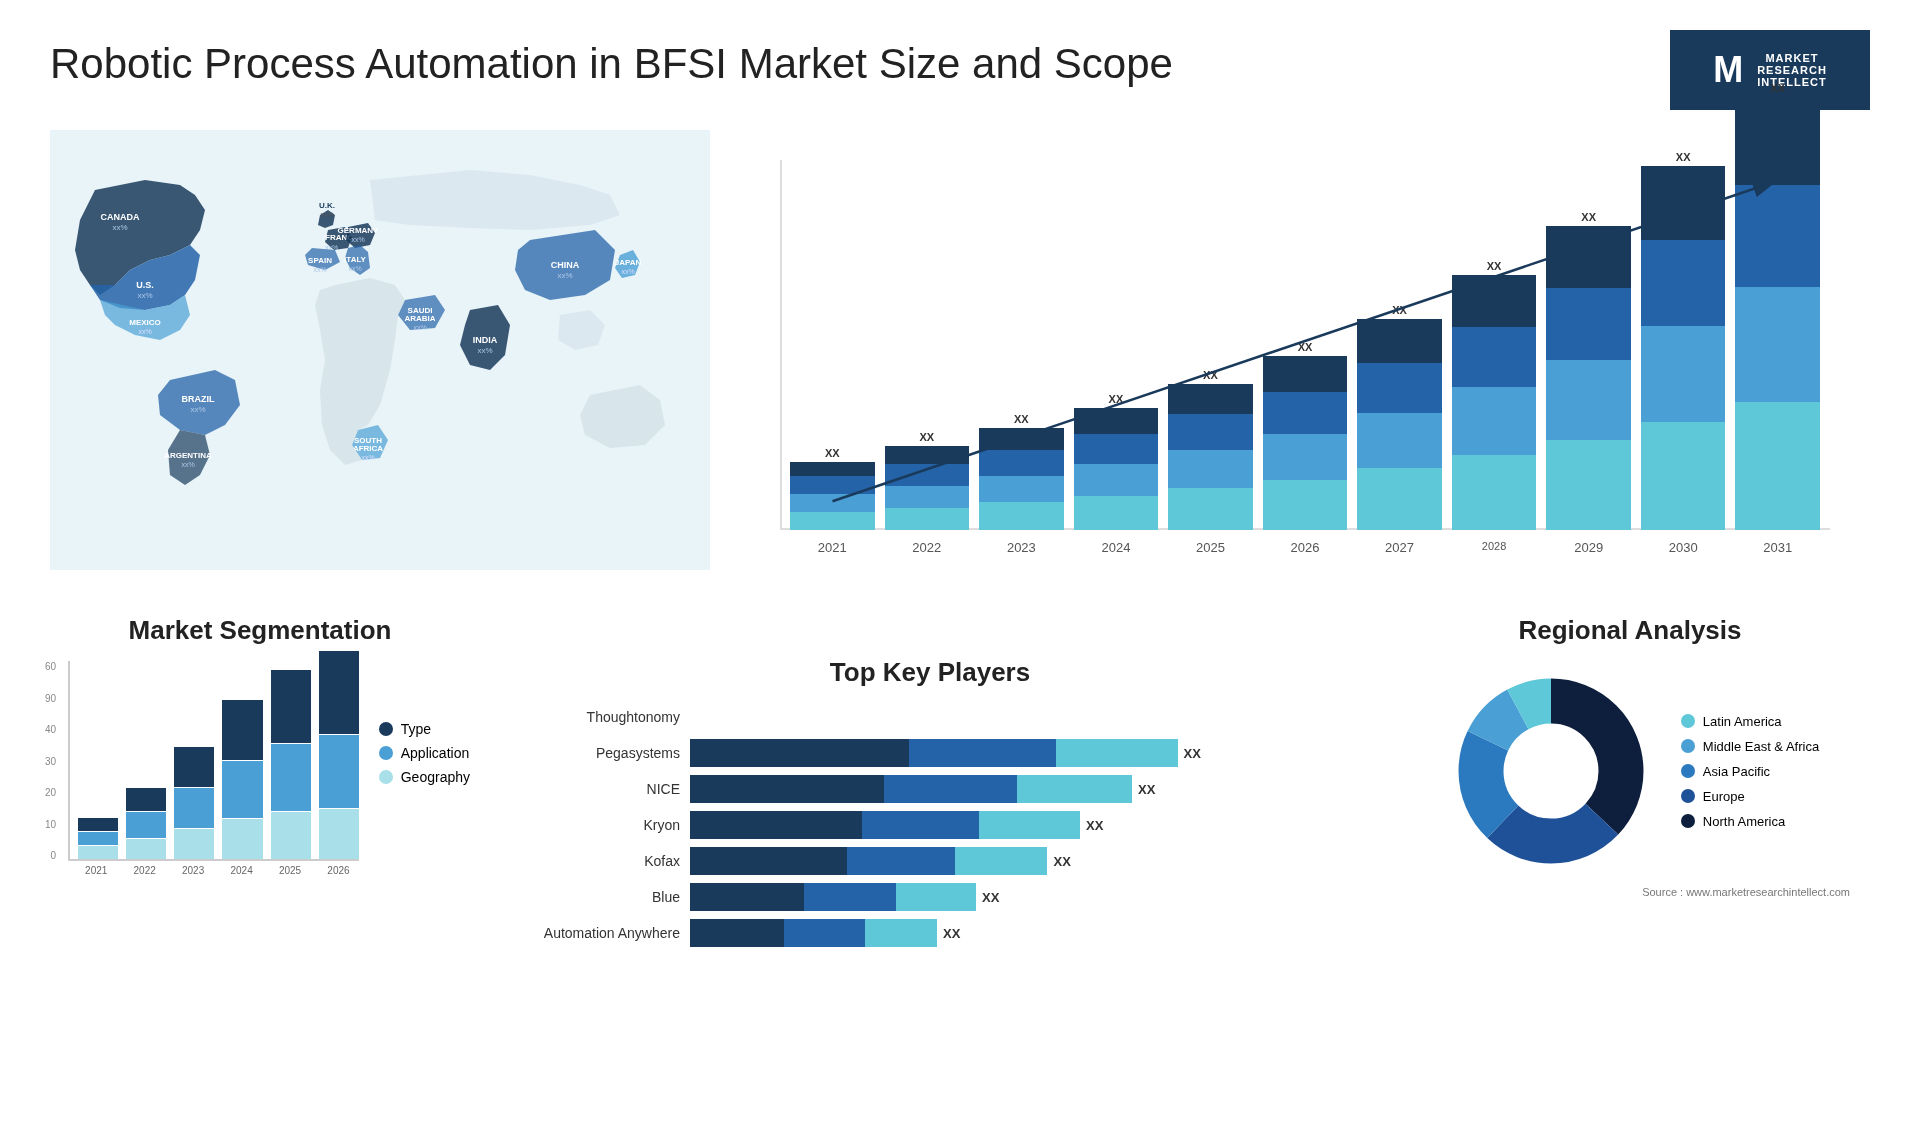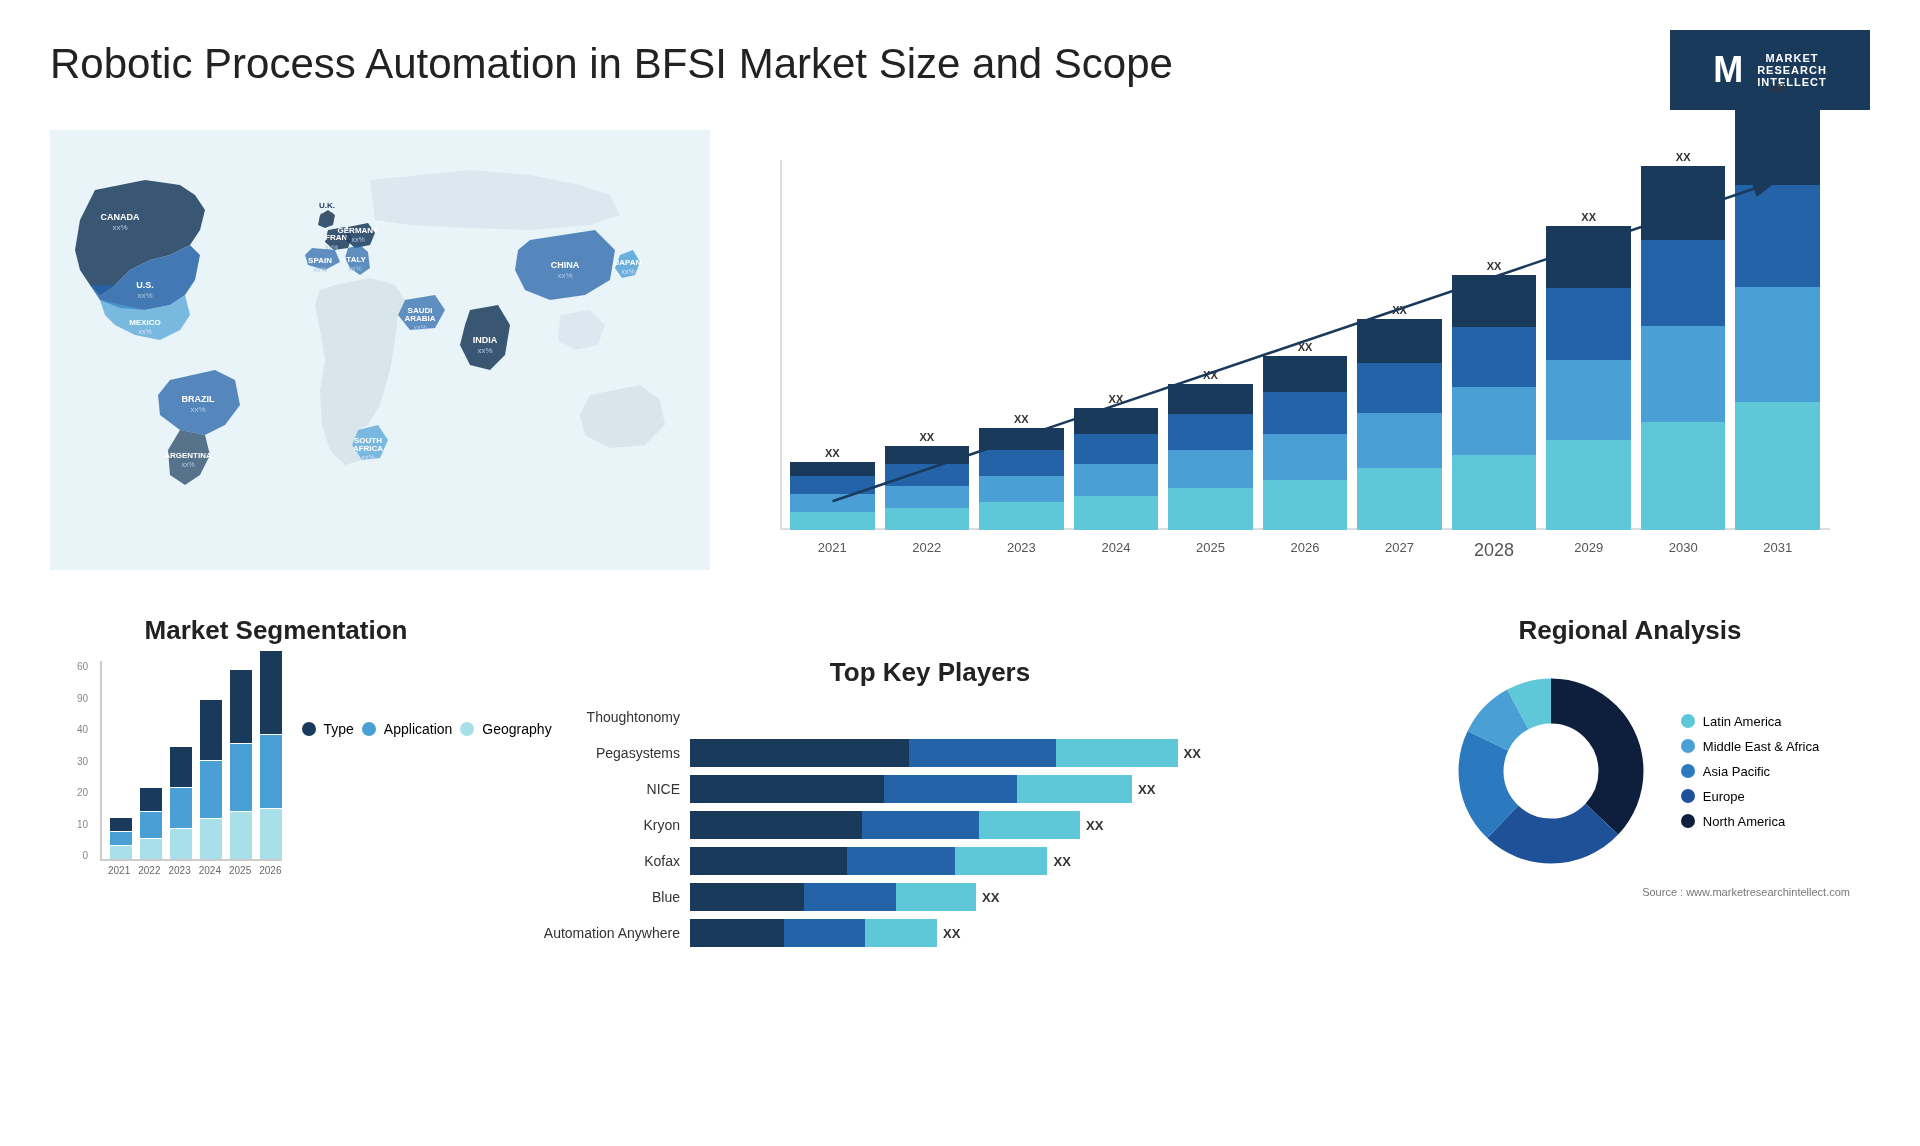--- a/index.html
+++ b/index.html
@@ -82,34 +82,33 @@
     .chart-section {
       grid-column: 2;
       grid-row: 1;
       position: relative;
       padding: 10px 20px;
     }
 
     
     .segmentation-section {
       position: relative;
-      margin-left: 32px;
     }
 
     .section-title {
       font-size: 26px;
       font-weight: bold;
       color: #222;
       margin-bottom: 15px;
       text-align: center;
     }
 
     .seg-legend {
       display: flex;
-      flex-direction: row;
+      flex-direction: column;
       gap: 8px;
       margin-top: 10px;
     }
 
     .legend-item {
       display: flex;
       align-items: center;
       gap: 8px;
       font-size: 14px;
     }
@@ -454,21 +453,21 @@
         </div>
 
         <div style="display:flex;gap:10px;padding:8px 10px 0;margin-top:2px;">
           <span style="flex:1;text-align:center;font-size:13px;color:#555;">2021</span>
           <span style="flex:1;text-align:center;font-size:13px;color:#555;">2022</span>
           <span style="flex:1;text-align:center;font-size:13px;color:#555;">2023</span>
           <span style="flex:1;text-align:center;font-size:13px;color:#555;">2024</span>
           <span style="flex:1;text-align:center;font-size:13px;color:#555;">2025</span>
           <span style="flex:1;text-align:center;font-size:13px;color:#555;">2026</span>
           <span style="flex:1;text-align:center;font-size:13px;color:#555;">2027</span>
-          <span style="flex:1;text-align:center;font-size:18px;color:#555;">2028</span>
+          <span style="flex:1;text-align:center;font-size:11px;color:#555;">2028</span>
           <span style="flex:1;text-align:center;font-size:13px;color:#555;">2029</span>
           <span style="flex:1;text-align:center;font-size:13px;color:#555;">2030</span>
           <span style="flex:1;text-align:center;font-size:13px;color:#555;">2031</span>
         </div>
       </div>
     </div>
 
     <div style="grid-column:1/3;grid-row:2;display:grid;grid-template-columns:420px 1fr 480px;gap:30px;padding-top:5px;">
 
       <div class="segmentation-section">

